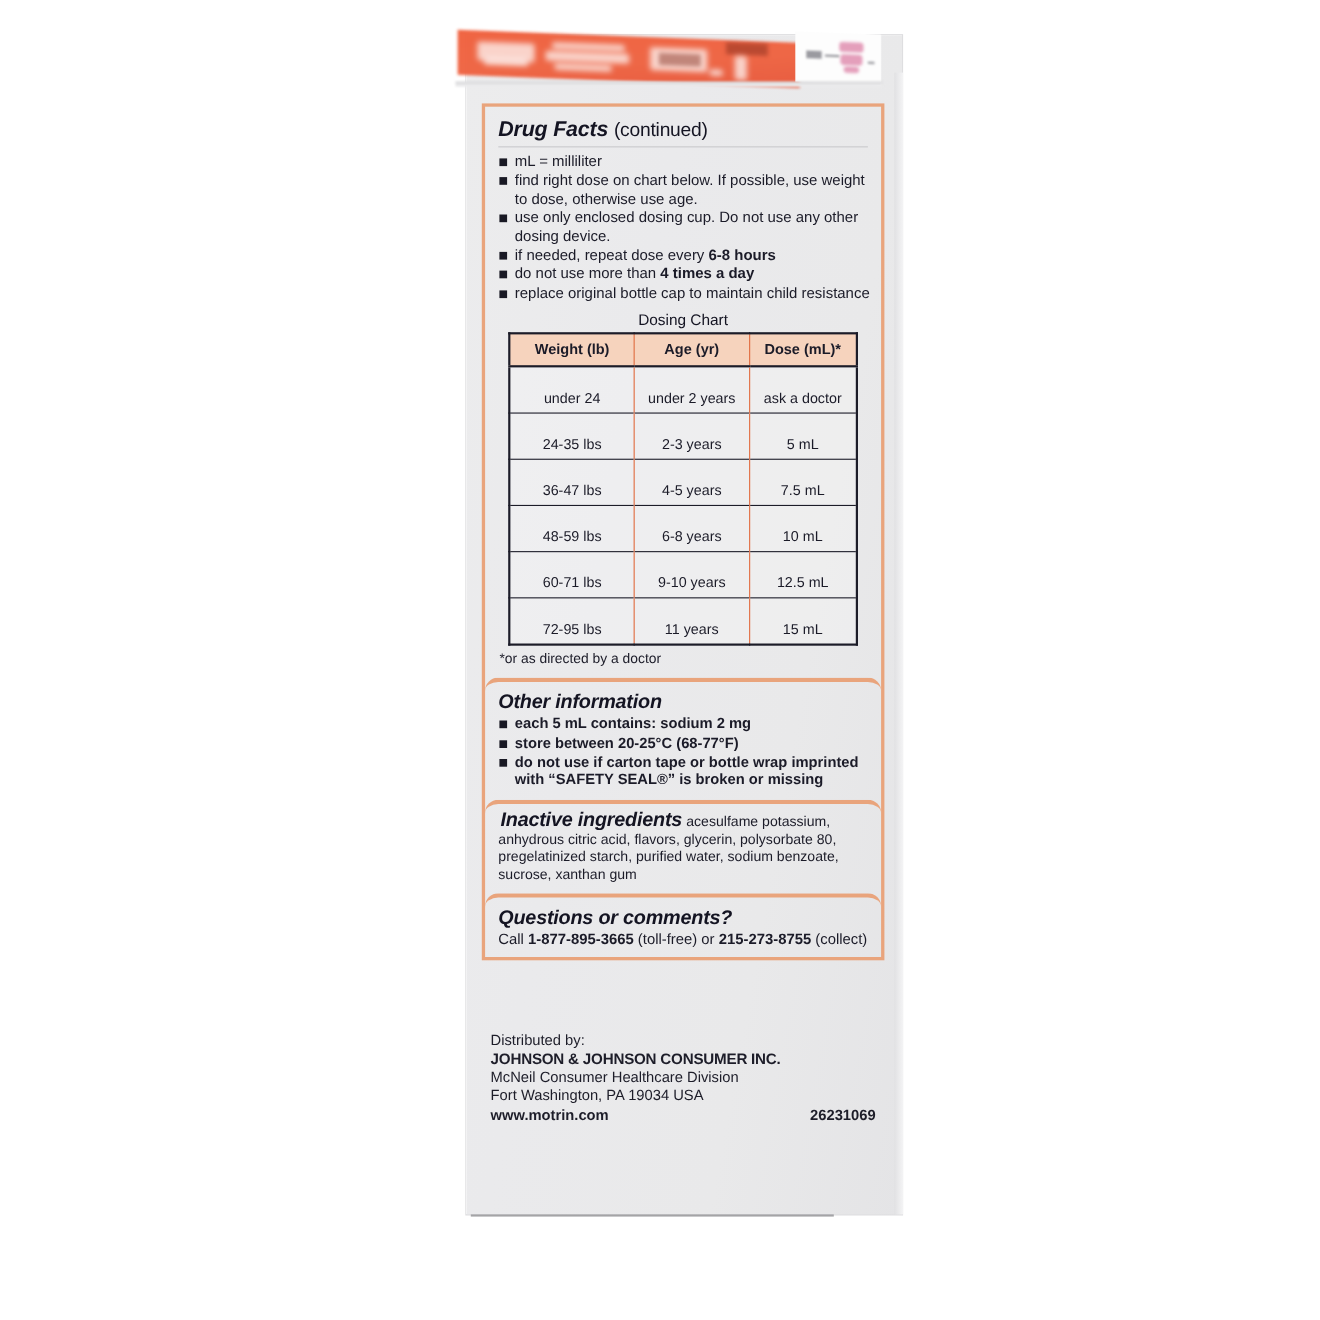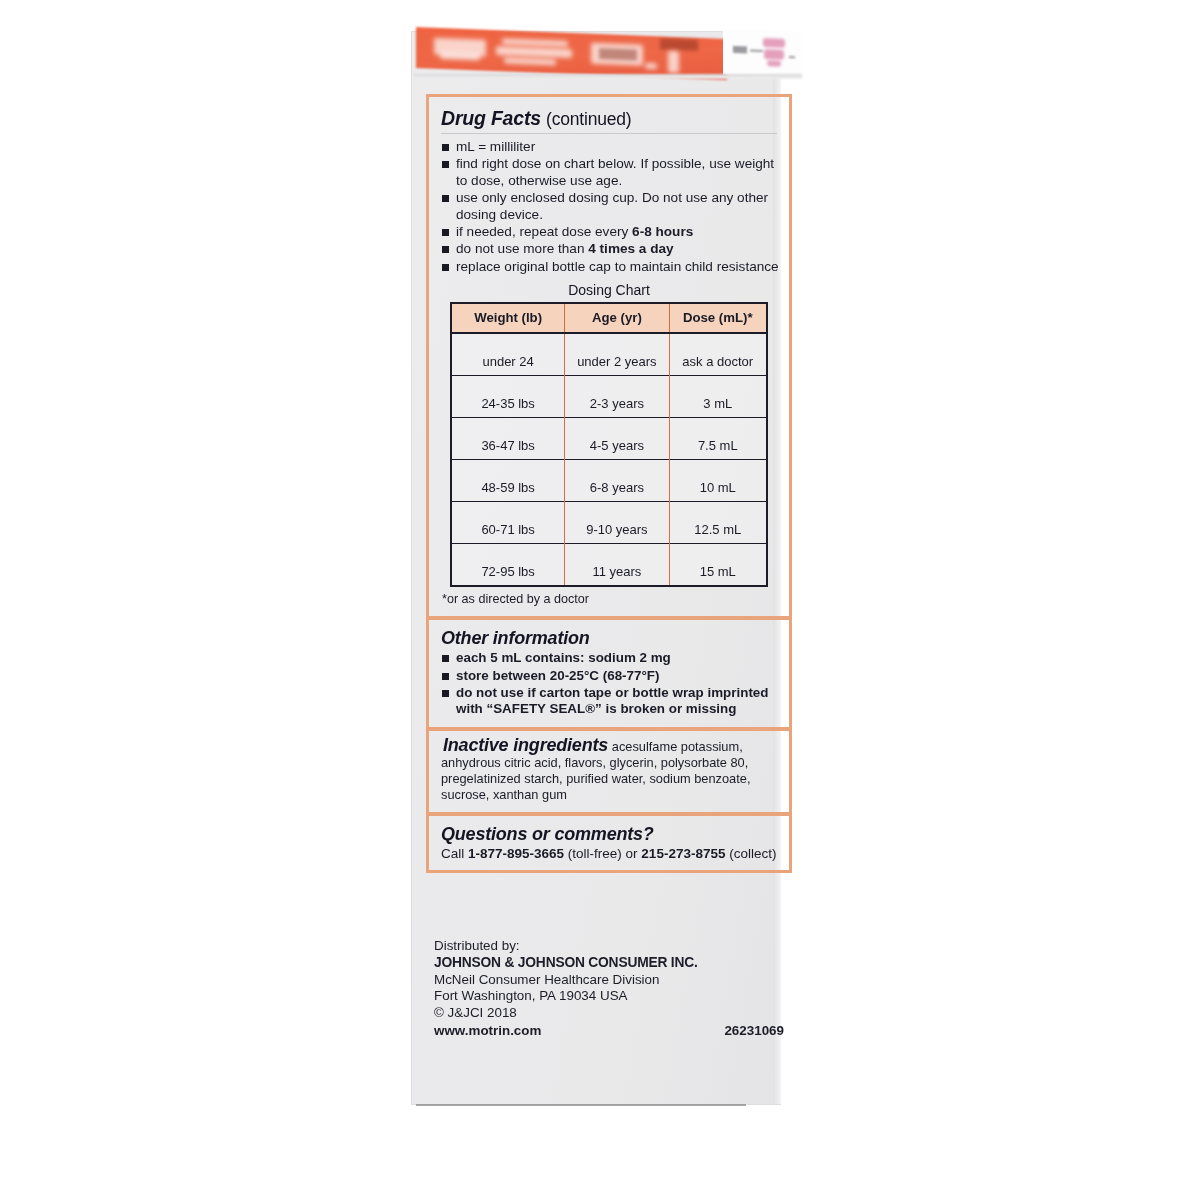--- a/index.html
+++ b/index.html
@@ -7,22 +7,22 @@
     width:1200px;height:1200px;
     background:#ffffff;
     font-family:"Liberation Sans", sans-serif;
     overflow:hidden;
     position:relative;
   }
 
   
   #carton{
     position:absolute;
-    left:412px; top:32px;
-    width:368px; height:1072px;
+    left:424px; top:32px;
+    width:396px; height:1072px;
     background:linear-gradient(100deg,#ececed 0%,#eaeaec 35%,#e9e9ea 70%,#e4e4e6 100%);
     box-shadow:0 0 0 1px #dedee0;
   }
   
   #carton-side{
     position:absolute;
     right:-1px; top:34px;
     width:8px; height:1038px;
     background:linear-gradient(90deg,#e1e1e3,#f4f4f5);
   }
@@ -63,21 +63,21 @@
   
   .panel{
     position:absolute;
     left:14px; top:62px;
     width:366px;
     border:3px solid #e9a47c;
     background:rgba(255,255,255,0);
     box-sizing:border-box;
   }
   .sect{ padding:6px 10px 8px 10px; }
-  .sect + .sect{ border-top:4px solid #e9a47c; }
+  .sect + .sect{ border-top:4px solid #e9a47c;border-radius:12px; }
 
   
   .dfh{
     font-size:19.5px; font-weight:bold; font-style:italic;
     color:#141422; letter-spacing:-.2px;
     margin:4px 0 3px 2px;
   }
   .dfh .reg{ font-style:normal; font-weight:normal; font-size:17.5px; }
   .rule{ height:1px; background:#c9c9cc; margin:3px 2px 5px 2px; }
 
@@ -180,21 +180,21 @@
           </thead>
         <tbody id="dose-body">
             <tr>
               <td>under 24</td>
               <td>under 2 years</td>
               <td>ask a doctor</td>
             </tr>
             <tr>
               <td>24-35 lbs</td>
               <td>2-3 years</td>
-              <td>3 mL</td>
+              <td>5 mL</td>
             </tr>
             <tr>
               <td>36-47 lbs</td>
               <td>4-5 years</td>
               <td>7.5 mL</td>
             </tr>
             <tr>
               <td>48-59 lbs</td>
               <td>6-8 years</td>
               <td>10 mL</td>
@@ -235,21 +235,20 @@
       <p class="body" id="q-line">Call <b>1-877-895-3665</b> (toll-free) or <b>215-273-8755</b> (collect)</p>
     </div>
 
   </div>
 
   <div id="footer">
     <div>Distributed by:</div>
     <div class="strong">JOHNSON &amp; JOHNSON CONSUMER INC.</div>
     <div>McNeil Consumer Healthcare Division</div>
     <div>Fort Washington, PA  19034 USA</div>
-    <div>© J&amp;JCI 2018</div>
     <div class="urlrow">
       <span>www.motrin.com</span>
       <span>26231069</span>
     </div>
   </div>
 </div>
 
 <div id="topband">
   <div class="smudge" style="left:18px;top:10px;width:52px;height:17px;"></div>
   <div class="smudge" style="left:24px;top:24px;width:40px;height:7px;"></div>

